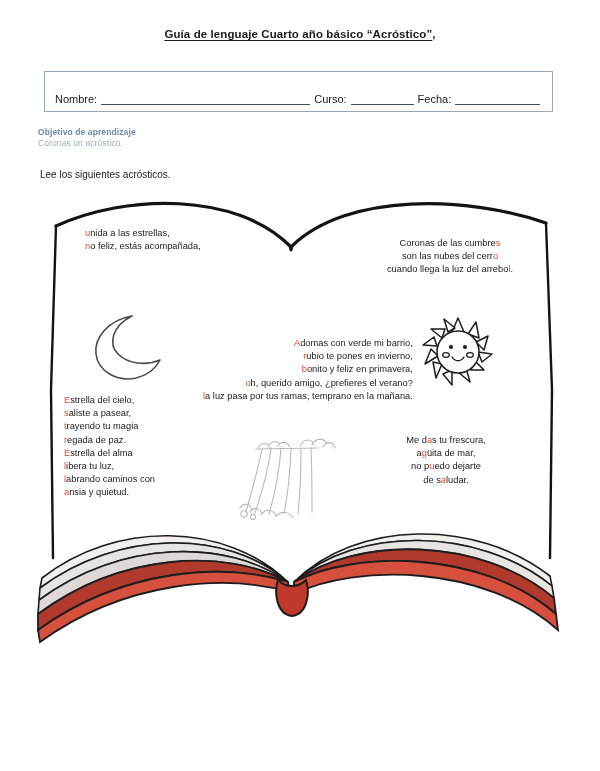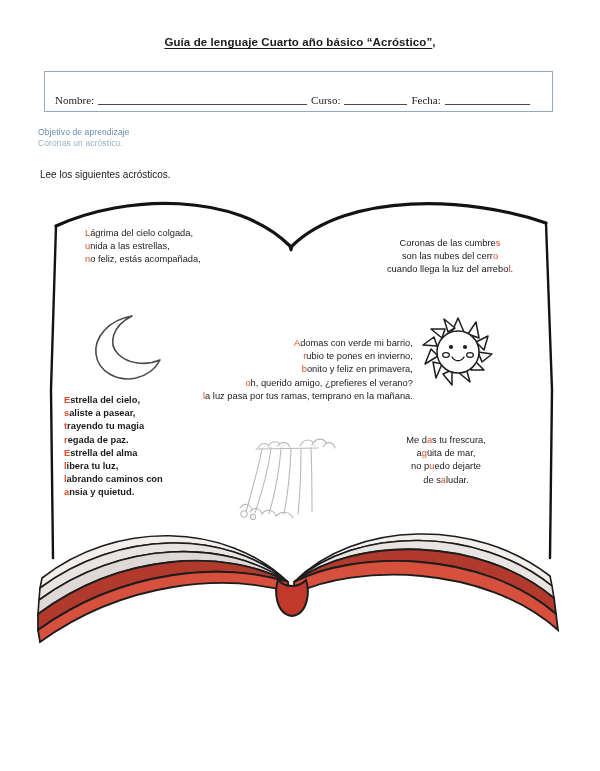--- a/index.html
+++ b/index.html
@@ -12,21 +12,21 @@
     height: 771px;
     position: relative;
     font-family: "Liberation Sans", sans-serif;
     color: #1a1a1a;
     overflow: hidden;
   }
 
   
   .page-title {
     position: absolute;
-    top: 36px;
+    top: 28px;
     left: 0;
     width: 600px;
     text-align: center;
     font-size: 11.5px;
     font-weight: bold;
     letter-spacing: 0.1px;
   }
   .page-title span.u {
     text-decoration: underline;
     text-underline-offset: 2px;
@@ -41,43 +41,42 @@
     border: 1px solid #9aa8b5;
     box-sizing: border-box;
     background: #fff;
   }
   .id-row {
     position: absolute;
     left: 10px;
     bottom: 5px;
     width: 492px;
     display: flex;
-    align-items: center;
+    align-items: flex-start;
     font-size: 11px;
-    font-family: Liberation Serif, serif;
   }
   .fld-label { white-space: nowrap; }
   .fld-line {
     border-bottom: 1px solid #4a4a4a;
     height: 11px;
     margin: 0 4px 1px 4px;
   }
   .fld-line.nombre { width: 209px; }
   .fld-line.curso  { width: 63px; }
   .fld-line.fecha  { width: 85px; }
 
   .objective {
     position: absolute;
     left: 38px;
     top: 127px;
     line-height: 1.35;
   }
   .obj-title {
     font-size: 8.5px;
-    font-weight: normal;
+    font-weight: bold;
     color: #6b8ab0;
     letter-spacing: 0.1px;
   }
   .obj-text {
     font-size: 8.5px;
     color: #9badc1;
     letter-spacing: 0.1px;
   }
 
   .instruction {
@@ -105,21 +104,21 @@
     font-size: 9.3px;
     line-height: 1.42;
     color: #1a1a1a;
     white-space: pre;
   }
   .poem .r { color: #e04b28; }
 
   .poem-luna     { left: 85px;  top: 227px; text-align: left; }
   .poem-sol      { left: 344px; top: 237px; width: 212px; text-align: center; }
   .poem-arbol    { left: 203px; top: 337px; text-align: right; }
-  .poem-estrella { left: 64px;  top: 394px; text-align: left; font-weight: bold; }
+  .poem-estrella { left: 64px;  top: 394px; text-align: left; }
   .poem-agua     { left: 380px; top: 434px; width: 132px; text-align: center; }
 
   
   .art { position: absolute; }
   .art-moon      { left: 88px;  top: 312px; }
   .art-sun       { left: 418px; top: 312px; }
   .art-waterfall { left: 238px; top: 428px; }
 </style>
 </head>
 <body>
@@ -170,21 +169,21 @@
     <path d="M524 386 C 450 328, 330 330, 268 392 C 330 336, 452 336, 526 396 Z" fill="#f2efed" stroke="#1d1d1d" stroke-width="1.6"></path>
     <path d="M526 396 C 452 336, 330 336, 268 392 C 330 346, 454 346, 528 408 Z" fill="#e8e4e2" stroke="#1d1d1d" stroke-width="1.6"></path>
 
     <path d="M528 408 C 454 346, 330 346, 268 392 C 330 360, 456 360, 530 424 L 528 408 Z" fill="#b23a2d" stroke="#1d1d1d" stroke-width="1.8"></path>
     <path d="M530 424 C 456 360, 330 360, 268 392 L 268 404 C 330 374, 458 374, 532 440 L 530 424 Z" fill="#d6503d" stroke="#1d1d1d" stroke-width="1.8"></path>
 
     <path d="M252 390 C 248 402, 250 424, 266 426 C 282 424, 284 402, 280 390 C 272 398, 260 398, 252 390 Z" fill="#c0392b" stroke="#1d1d1d" stroke-width="2"></path>
   </svg>
 </div>
 
-<div class="poem poem-luna"><div><span class="r">L</span><span>ágrima del cielo colgada,</span></div><div><span class="r">u</span><span>nida a las estrellas,</span></div><div><span class="r">n</span><span>o feliz, estás acompañada,</span></div></div>
+<div class="poem poem-luna"><div><span class="r">u</span><span>nida a las estrellas,</span></div><div><span class="r">n</span><span>o feliz, estás acompañada,</span></div></div>
 <div class="poem poem-sol"><div><span>Coronas de las cumbre</span><span class="r">s</span></div><div><span>son las nubes del cerr</span><span class="r">o</span></div><div><span>cuando llega la luz del arrebo</span><span class="r">l</span><span>.</span></div></div>
 <div class="poem poem-arbol"><div><span class="r">A</span><span>domas con verde mi barrio,</span></div><div><span class="r">r</span><span>ubio te pones en invierno,</span></div><div><span class="r">b</span><span>onito y feliz en primavera,</span></div><div><span class="r">o</span><span>h, querido amigo, ¿prefieres el verano?</span></div><div><span class="r">l</span><span>a luz pasa por tus ramas, temprano en la mañana.</span></div></div>
 <div class="poem poem-estrella"><div><span class="r">E</span><span>strella del cielo,</span></div><div><span class="r">s</span><span>aliste a pasear,</span></div><div><span class="r">t</span><span>rayendo tu magia</span></div><div><span class="r">r</span><span>egada de paz.</span></div><div><span class="r">E</span><span>strella del alma</span></div><div><span class="r">l</span><span>ibera tu luz,</span></div><div><span class="r">l</span><span>abrando caminos con</span></div><div><span class="r">a</span><span>nsia y quietud.</span></div></div>
 <div class="poem poem-agua"><div><span>Me d</span><span class="r">a</span><span>s tu frescura,</span></div><div><span>a</span><span class="r">g</span><span>üita de mar,</span></div><div><span>no p</span><span class="r">u</span><span>edo dejarte</span></div><div><span>de s</span><span class="r">a</span><span>ludar.</span></div></div>
 
 <div class="art art-moon">
   <svg width="78" height="72" viewBox="0 0 78 72" xmlns="http://www.w3.org/2000/svg">
     <path d="M44 4 C 20 8, 6 26, 8 42 C 10 60, 30 70, 48 66 C 60 63, 68 56, 72 48
              C 58 54, 40 52, 30 42 C 20 32, 24 14, 44 4 Z" fill="#ffffff" stroke="#4a4a4a" stroke-width="1.6" stroke-linejoin="round"></path>
   </svg>

